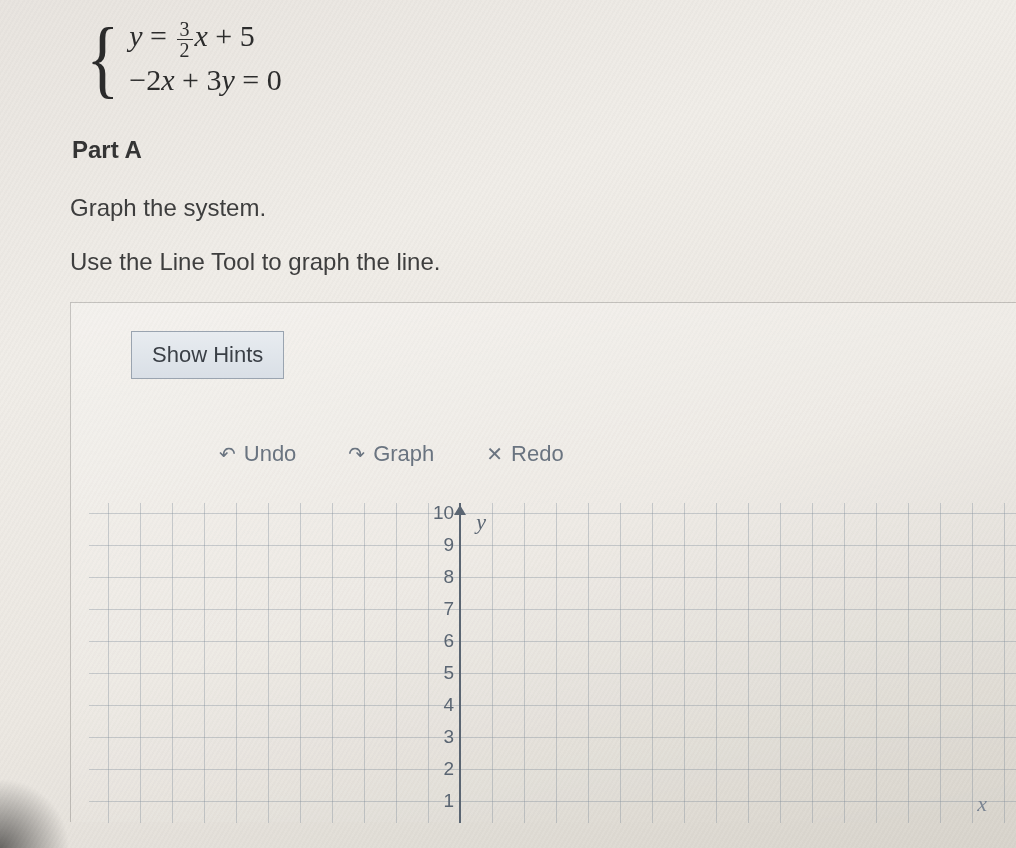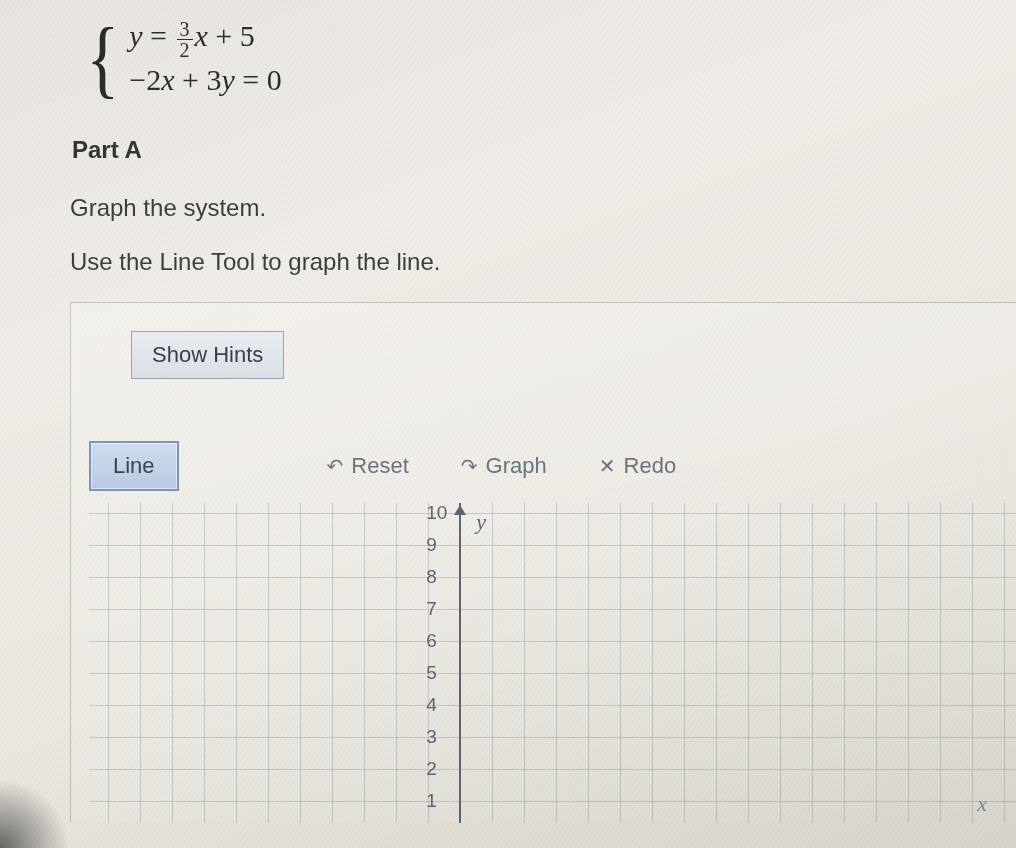--- a/index.html
+++ b/index.html
@@ -158,21 +158,21 @@
     position: absolute;
     width: 2px;
     background: #5a6572;
     top: 0;
     bottom: 0;
   }
   .tick-label {
     position: absolute;
     font-size: 19px;
     color: #5a6572;
-    text-align: left;
+    text-align: right;
     width: 28px;
     transform: translateY(-50%);
   }
   .y-axis-label {
     position: absolute;
     font-size: 22px;
     font-style: italic;
     font-family: "Times New Roman", serif;
     color: #5a6572;
   }
@@ -214,26 +214,25 @@
 <div class="instruction">Graph the system.</div>
 <div class="instruction">Use the Line Tool to graph the line.</div>
 
 <div class="tool-panel">
 
   <div class="hints-row">
     <span class="show-hints-btn">Show Hints</span>
   </div>
 
   <div class="tool-row">
-    <span class="line-tool-btn">Line</span>
 
     <div class="action-buttons">
       <span class="action-btn">
         <span class="ico">↶</span>
-        <span>Reset</span>
+        <span>Undo</span>
       </span>
       <span class="action-btn">
         <span class="ico">↷</span>
         <span>Graph</span>
       </span>
       <span class="action-btn">
         <span class="ico">✕</span>
         <span>Redo</span>
       </span>
     </div>

